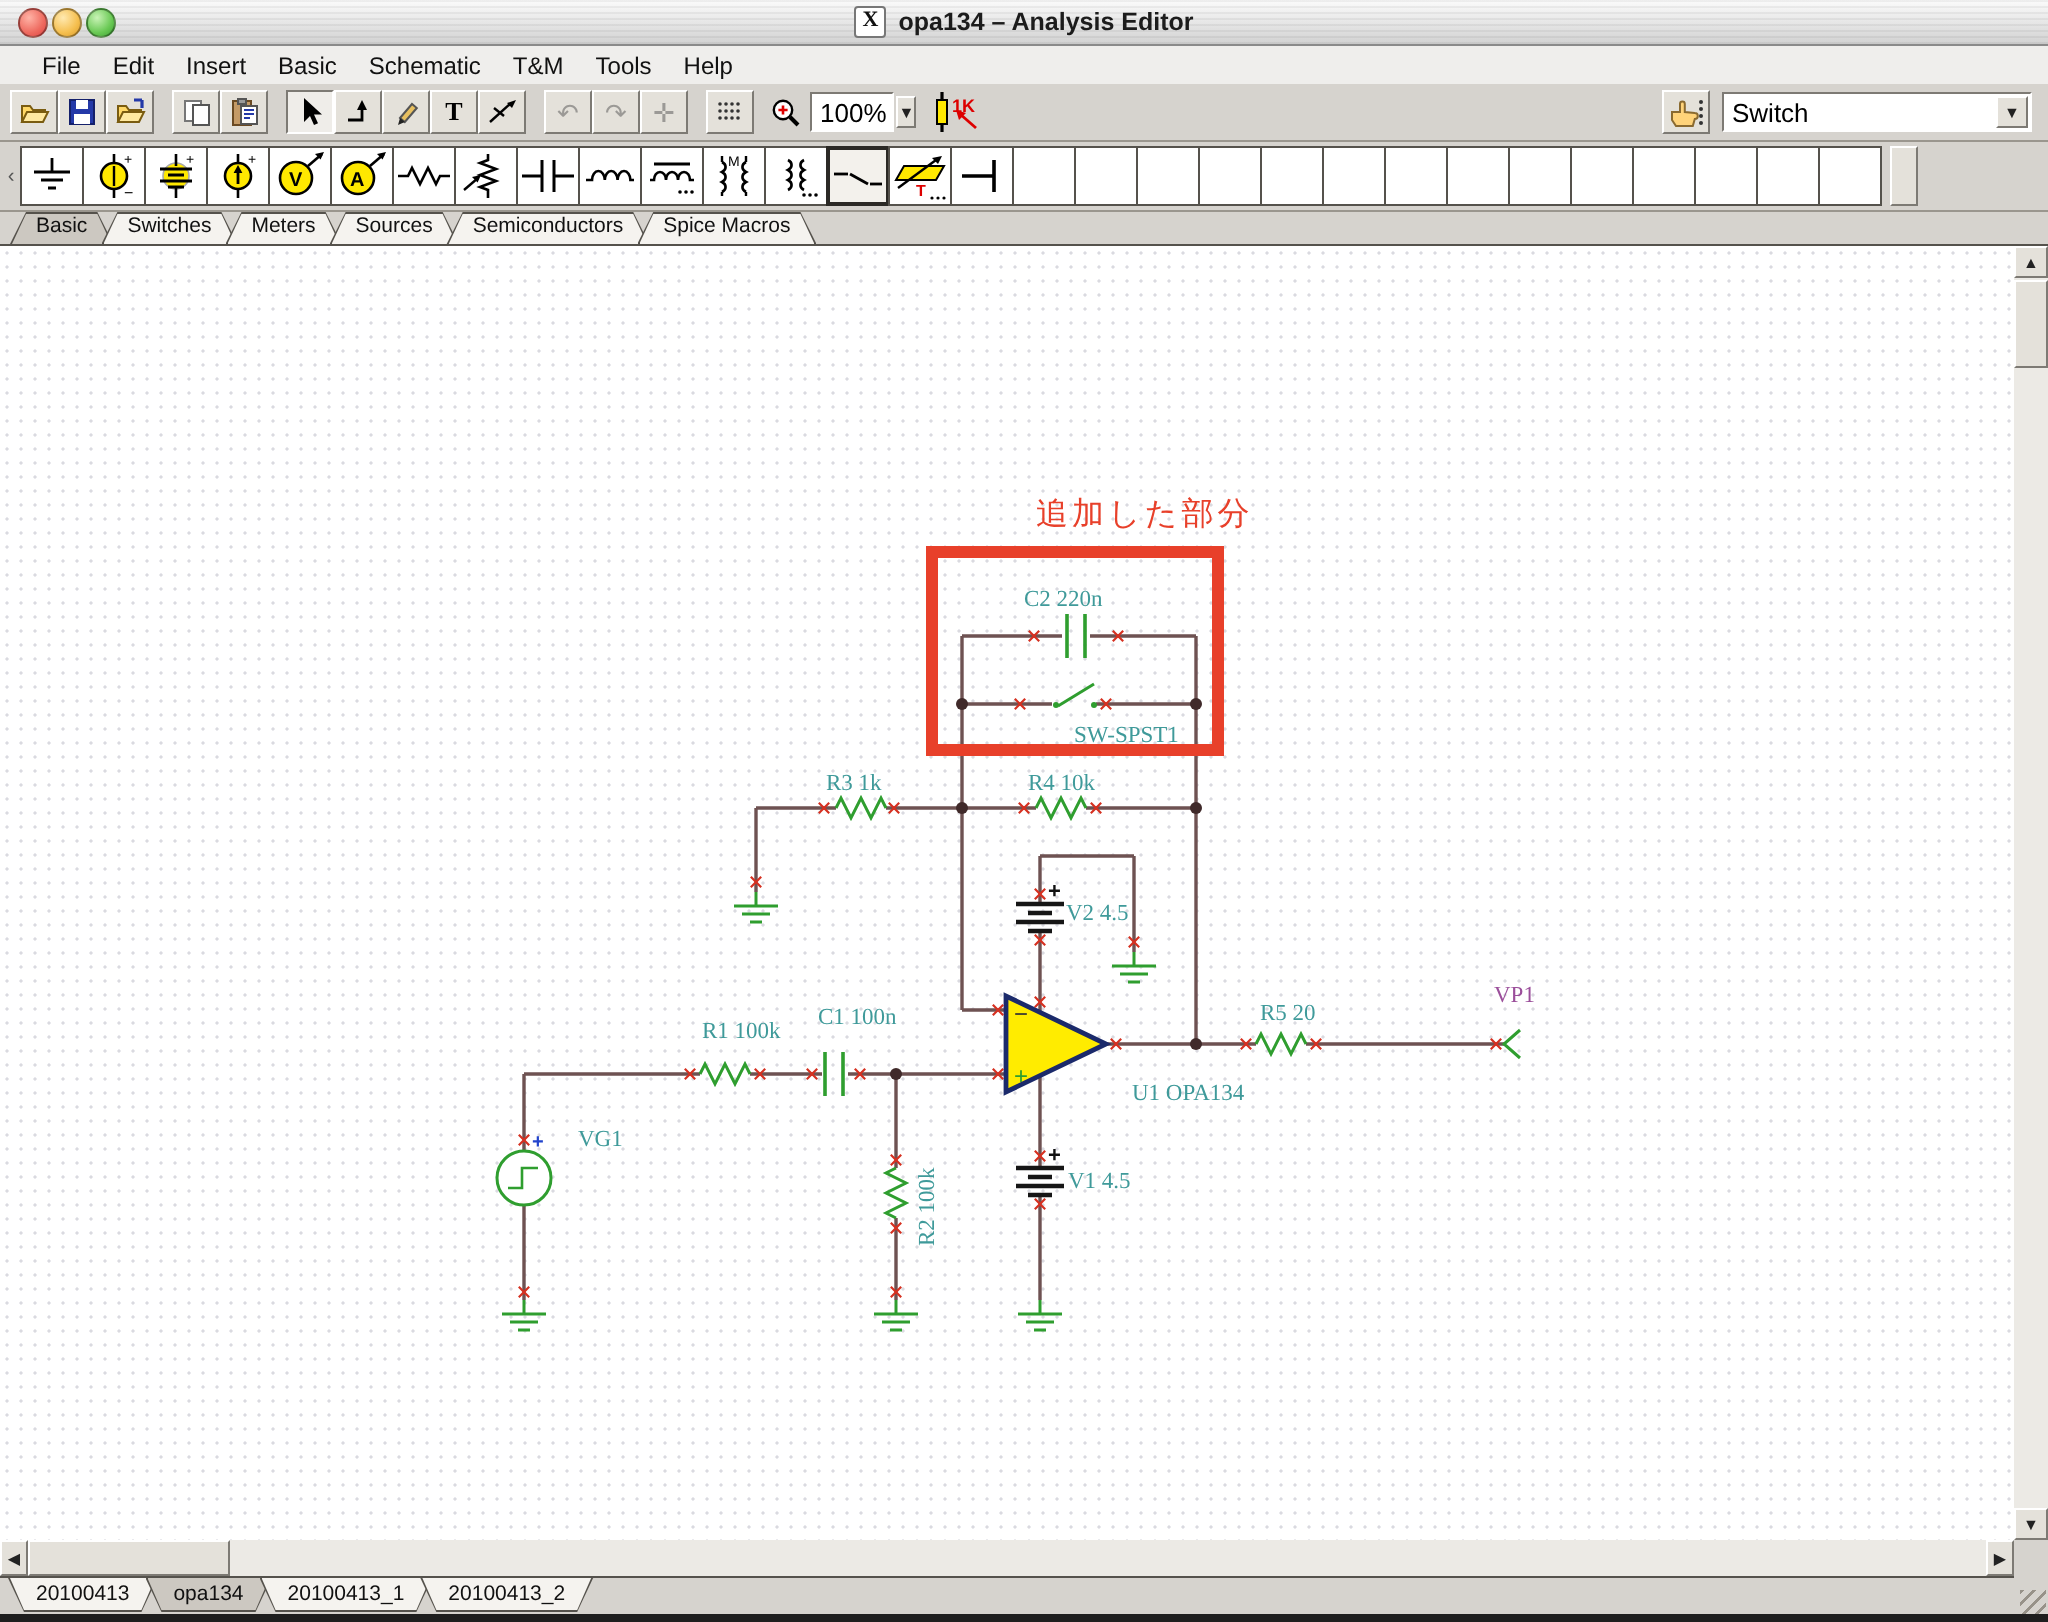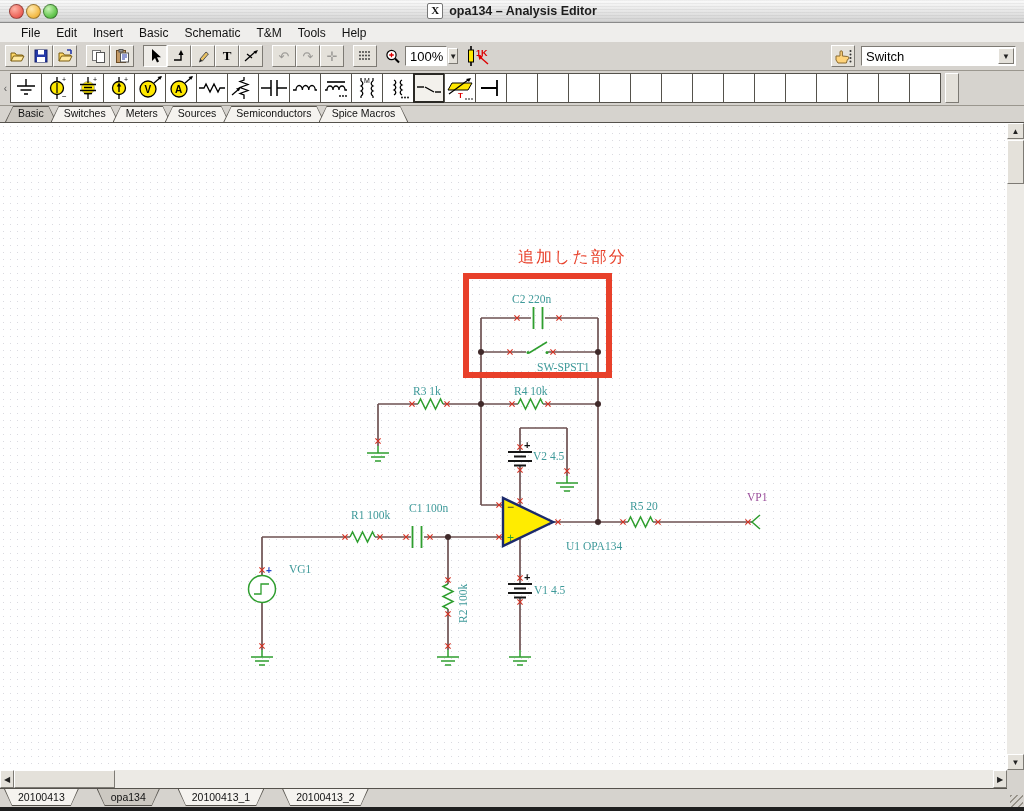--- a/index.html
+++ b/index.html
@@ -84,21 +84,21 @@
   #hscroll{position:absolute;left:0;top:770px;width:1007px;height:18px;background:#eceae5;}
   #hs-left{position:absolute;left:0;top:0;width:14px;height:18px;}
   #hs-thumb{position:absolute;left:14px;top:0;width:101px;height:18px;background:#e4e1da;
     border:1px solid;border-color:#fff #7d7a74 #7d7a74 #fff;box-sizing:border-box;}
   #hs-right{position:absolute;right:0;top:0;width:14px;height:18px;}
   #corner{position:absolute;left:1007px;top:770px;width:17px;height:41px;background:#d6d3ce;}
   #grip{position:absolute;right:1px;bottom:3px;width:13px;height:13px;
     background:repeating-linear-gradient(135deg,#979289 0 1.5px,transparent 1.5px 4.5px);}
   
   #stabs{position:absolute;left:0;top:788px;width:1007px;height:19px;background:#d6d3ce;
-    border-top:1px solid #55524c;display:flex;align-items:flex-start;padding-left:4px;box-sizing:border-box;gap:24px;}
+    border-top:1px solid #55524c;display:flex;align-items:flex-start;padding-left:4px;box-sizing:border-box;}
   .btab{height:17px;clip-path:polygon(0 0,100% 0,calc(100% - 8px) 100%,8px 100%);
     background:#55524c;padding:0 1px 1px 1px;box-sizing:border-box;margin-right:-6px;}
   .btab .face{height:100%;clip-path:polygon(0 0,100% 0,calc(100% - 7px) 100%,7px 100%);
     background:#f5f3ef;display:flex;align-items:center;padding:0 13px;font-size:10.5px;color:#111;}
   .btab.active .face{background:#ccc8c1;}
   #bottom-strip{position:absolute;left:0;top:807px;width:1024px;height:4px;background:#1e1e1e;}
 </style>
 </head>
 <body>
 

